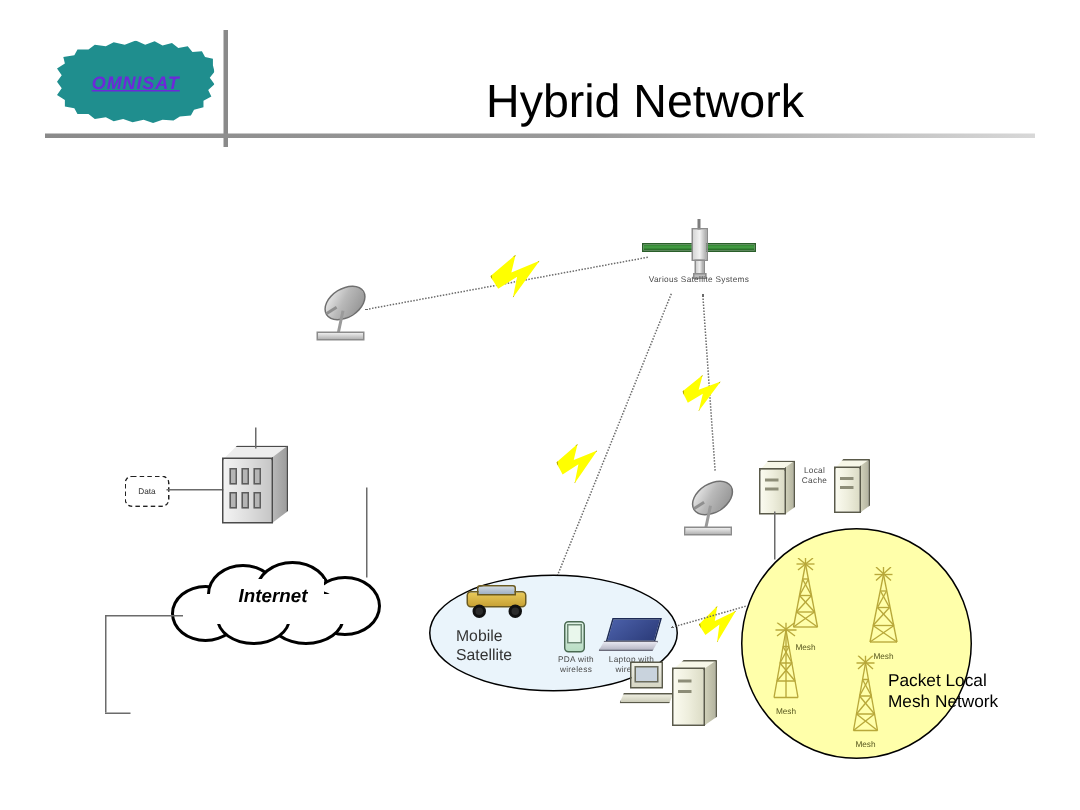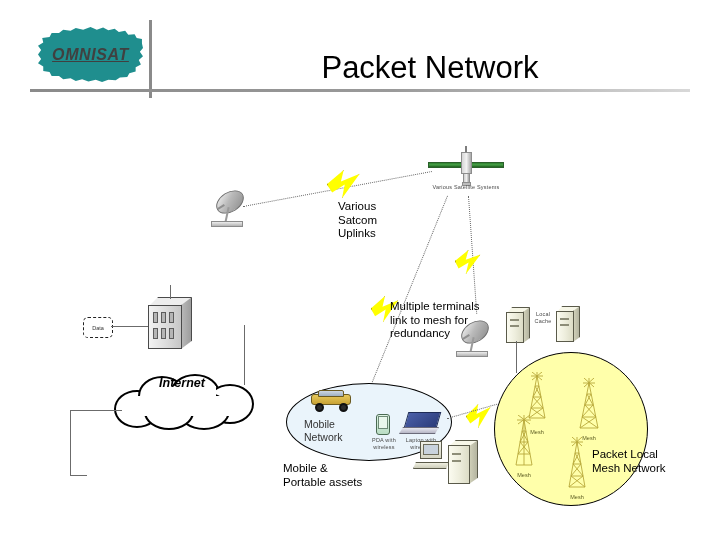--- a/index.html
+++ b/index.html
@@ -47,24 +47,24 @@
     );
   }
   .logo-text {
     position: absolute;
     left: 0; top: 0;
     width: 105px;
     height: 55px;
     display: flex;
     align-items: center;
     justify-content: center;
-    color: #404040;
+    color: #6d28d9;
     font-style: italic;
     font-weight: bold;
-    font-size: 16px;
+    font-size: 12px;
     letter-spacing: 0.6px;
     text-decoration: underline;
   }
   .hdr-vline {
     position: absolute;
     left: 149px;
     top: 20px;
     width: 3px;
     height: 78px;
     background: #8a8a8a;
@@ -189,21 +189,21 @@
     background: #ffffff;
     border: 2px solid #000000;
     border-radius: 50%;
   }
   .cloud .inner {
     position: absolute;
     background: #ffffff;
   }
   .cloud-label {
     position: absolute;
-    left: 112px; top: 376px;
+    left: 112px; top: 390px;
     width: 140px;
     text-align: center;
     font-size: 12.5px;
     font-weight: bold;
     font-style: italic;
     color: #000;
     z-index: 4;
   }
 
   
@@ -367,21 +367,21 @@
 <body>
 
 <div class="slide">
 
   <div class="logo">
     <div class="logo-burst"></div>
     <div class="logo-text">OMNISAT</div>
   </div>
   <div class="hdr-vline"></div>
   <div class="hdr-hline"></div>
-  <div class="slide-title">Packet Network</div>
+  <div class="slide-title">Hybrid Network</div>
 
   <div class="sat">
     <div class="sat-mast"></div>
     <div class="sat-panel"></div>
     <div class="sat-body"></div>
     <div class="sat-body2"></div>
     <div class="sat-dishlet"></div>
   </div>
   <div class="tiny-lbl" style="left:407px; top:184px; width:118px;">Various Satellite Systems</div>
 
@@ -389,33 +389,27 @@
     <div class="d-face"></div>
     <div class="d-feed"></div>
     <div class="d-arm"></div>
     <div class="d-base"></div>
   </div>
 
   <div class="dot-line" style="left:243px; top:206px; width:192px; transform: rotate(-10.5deg);"></div>
 
   <div class="bolt" style="left:327px; top:170px; width:32px; height:26px; transform: rotate(-8deg);"></div>
 
-  <div class="lbl" style="left:338px; top:200px; width:110px;">Various
-Satcom
-Uplinks</div>
 
   <div class="dot-line" style="left:448px; top:196px; width:205px; transform: rotate(112deg);"></div>
   <div class="bolt" style="left:371px; top:296px; width:26px; height:24px; transform: rotate(-6deg);"></div>
 
   <div class="dot-line" style="left:469px; top:196px; width:118px; transform: rotate(86deg);"></div>
   <div class="bolt" style="left:455px; top:250px; width:24px; height:22px; transform: rotate(-4deg);"></div>
 
-  <div class="lbl" style="left:390px; top:300px; width:115px;">Multiple terminals
-link to mesh for
-redundancy</div>
 
   <div class="dish" style="left:452px; top:322px; width:42px; height:38px;">
     <div class="d-face"></div>
     <div class="d-feed"></div>
     <div class="d-arm"></div>
     <div class="d-base"></div>
   </div>
 
   <div class="tower" style="left:506px; top:307px;">
     <div class="t-top"></div>
@@ -479,38 +473,36 @@
 
   <div class="ell-mobile"></div>
 
   <div class="vehicle">
     <div class="veh-body"></div>
     <div class="veh-cab"></div>
     <div class="veh-wheel" style="left:6px;"></div>
     <div class="veh-wheel" style="left:30px;"></div>
   </div>
   <div class="lbl" style="left:304px; top:418px; width:60px; font-size:10.5px; line-height:12.5px; color:#333;">Mobile
-Network</div>
+Satellite</div>
 
   <div class="pda">
     <div class="pda-body"></div>
     <div class="pda-screen"></div>
   </div>
   <div class="tiny-lbl" style="left:363px; top:437px; width:42px;">PDA with
 wireless</div>
 
   <div class="laptop">
     <div class="lap-lid"></div>
     <div class="lap-base"></div>
   </div>
   <div class="tiny-lbl" style="left:399px; top:437px; width:44px;">Laptop with
 wireless</div>
 
-  <div class="lbl" style="left:283px; top:462px; width:120px;">Mobile &amp;
-Portable assets</div>
 
   <div class="bolt" style="left:466px; top:404px; width:24px; height:22px; transform: rotate(-10deg);"></div>
   <div class="dot-line" style="left:447px; top:418px; width:52px; transform: rotate(-16deg);"></div>
 
   <div class="pc">
     <div class="pc-mon"></div>
     <div class="pc-screen"></div>
     <div class="pc-kbd"></div>
   </div>
   <div class="tower" style="left:448px; top:440px; width:30px; height:44px;">

